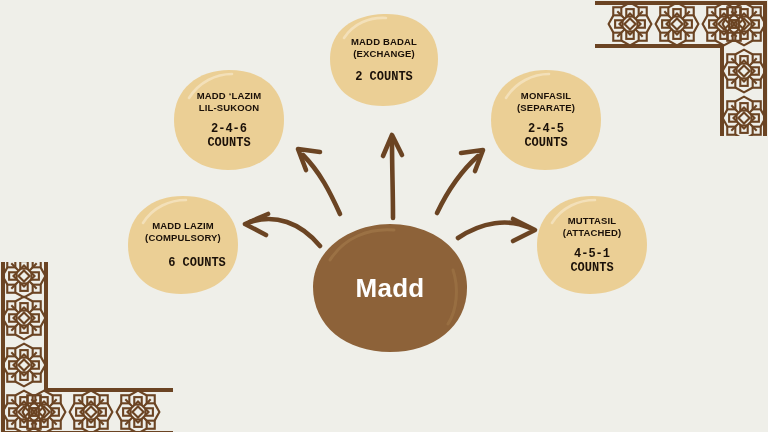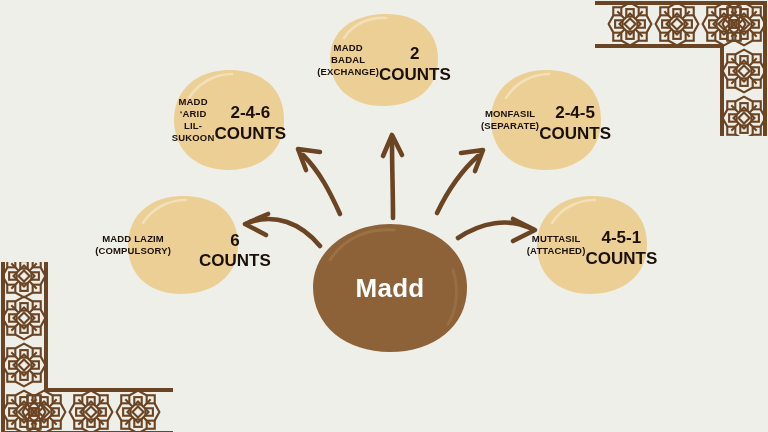--- a/index.html
+++ b/index.html
@@ -54,36 +54,36 @@
   .bubble {
     position: absolute;
     display: flex; flex-direction: column;
     align-items: center; justify-content: center;
     text-align: center;
     color: #1a1008;
   }
   .bubble .bsvg { position: absolute; inset: 0; }
   .bubble .btxt {
     position: relative;
-    display: flex; flex-direction: row;
+    display: flex; flex-direction: column;
     align-items: center; justify-content: center;
     width: 100%; height: 100%;
     padding: 0 6px;
     box-sizing: border-box;
   }
   .bubble .title {
     font-size: 9.5px;
     font-weight: bold;
     line-height: 1.28;
     letter-spacing: 0.15px;
     white-space: pre-line;
   }
   .bubble .counts {
-    font-family: Liberation Sans, sans-serif;
-    font-size: 17px;
+    font-family: Liberation Mono, monospace;
+    font-size: 12px;
     font-weight: bold;
     line-height: 1.18;
     white-space: pre-line;
     margin-top: 7px;
   }
 
   .bubble.b-top    { left: 328px; top: 12px;  width: 112px; height: 96px; }
   .bubble.b-left   { left: 172px; top: 68px;  width: 114px; height: 104px; }
   .bubble.b-right  { left: 489px; top: 68px;  width: 114px; height: 104px; }
   .bubble.b-bleft  { left: 126px; top: 194px; width: 114px; height: 102px; }
@@ -238,21 +238,21 @@
     </div>
   </div>
 
   <div class="bubble b-left">
     <svg class="bsvg" viewBox="0 0 114 104" xmlns="http://www.w3.org/2000/svg">
       <path d="M 57,2 C 90,2 112,20 112,52 C 112,84 88,102 56,102
                C 25,102 2,83 2,52 C 2,21 26,2 57,2 Z" fill="#ebcf95"></path>
       <path d="M 17,30 C 27,14 44,6 60,6" fill="none" stroke="#f3e0b9" stroke-width="2.6" stroke-linecap="round"></path>
     </svg>
     <div class="btxt">
-      <div class="title">MADD ‘ARID
+      <div class="title">MADD ‘LAZIM
 LIL-SUKOON</div>
       <div class="counts">2-4-6
 COUNTS</div>
     </div>
   </div>
 
   <div class="bubble b-right">
     <svg class="bsvg" viewBox="0 0 114 104" xmlns="http://www.w3.org/2000/svg">
       <path d="M 57,2 C 90,2 112,20 112,52 C 112,84 88,102 56,102
                C 25,102 2,83 2,52 C 2,21 26,2 57,2 Z" fill="#ebcf95"></path>

